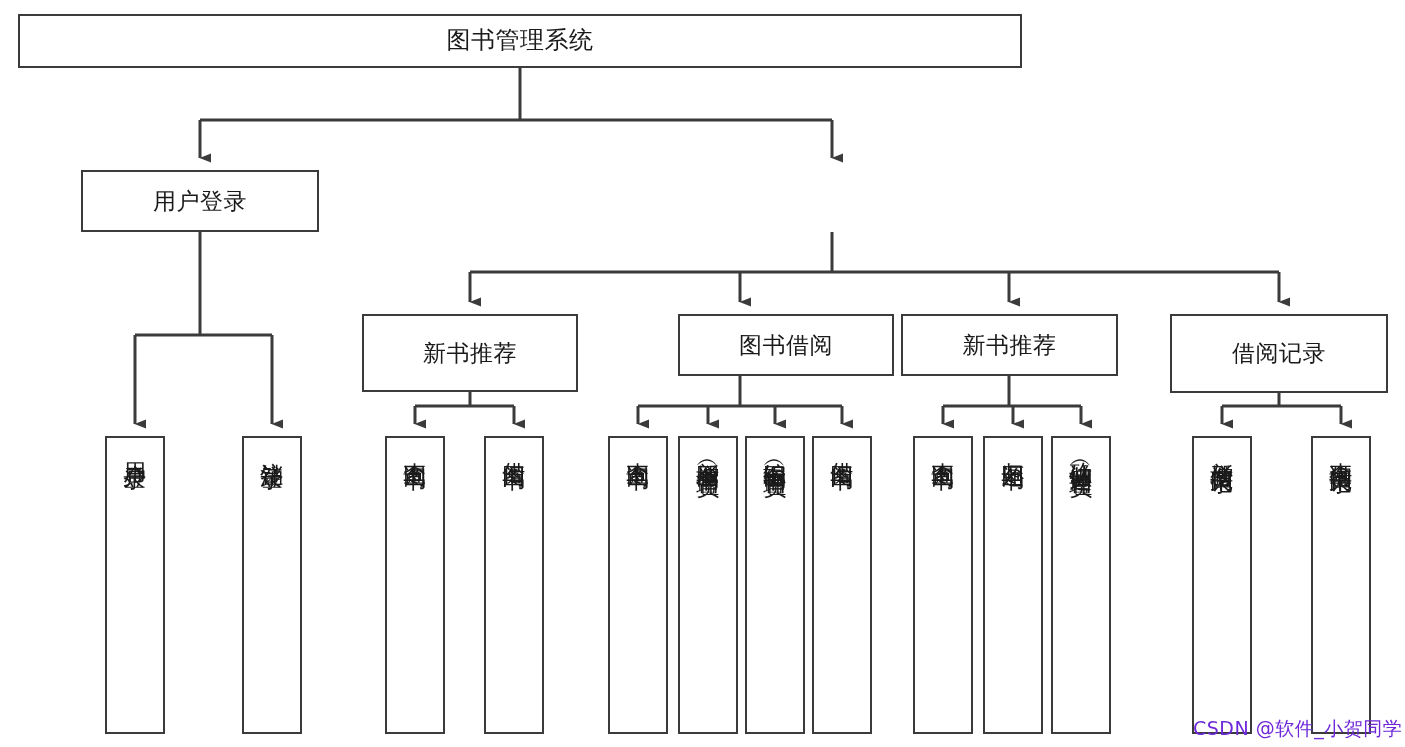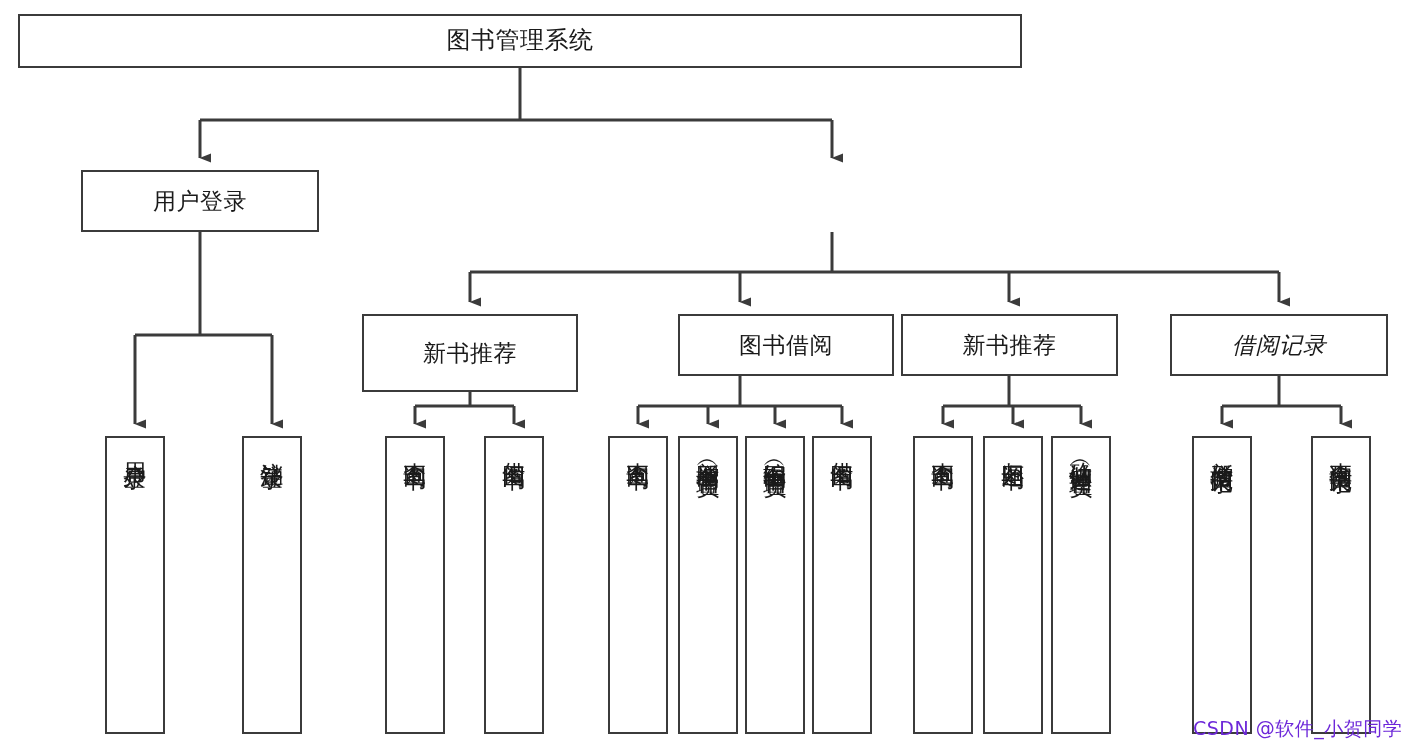--- a/index.html
+++ b/index.html
@@ -133,21 +133,21 @@
 
   <div class="node horiz" id="node-l3-0" style="left: 362px; top: 314px; width: 216px; height: 78px;">
     <span>新书推荐</span>
   </div>
   <div class="node horiz" id="node-l3-1" style="left: 632px; top: 314px; width: 216px; height: 62px; margin-left: 46px;">
     <span>图书借阅</span>
   </div>
   <div class="node horiz" id="node-l3-2" style="left: 901px; top: 314px; width: 217px; height: 62px;">
     <span>新书推荐</span>
   </div>
-  <div class="node horiz" id="node-l3-3" style="left: 1170px; top: 314px; width: 218px; height: 62px; font-style: italic;">
+  <div class="node horiz" id="node-l3-3" style="left: 1170px; top: 314px; width: 218px; height: 79px;">
     <span>借阅记录</span>
   </div>
 
   <div class="node vert" id="leaf-0" style="left: 105px; top: 436px; width: 60px; height: 298px;">
     <span class="vtext">用户登录</span>
   </div>
   <div class="node vert" id="leaf-1" style="left: 242px; top: 436px; width: 60px; height: 298px;">
     <span class="vtext">注销登录</span>
   </div>
   <div class="node vert" id="leaf-2" style="left: 385px; top: 436px; width: 60px; height: 298px;">

